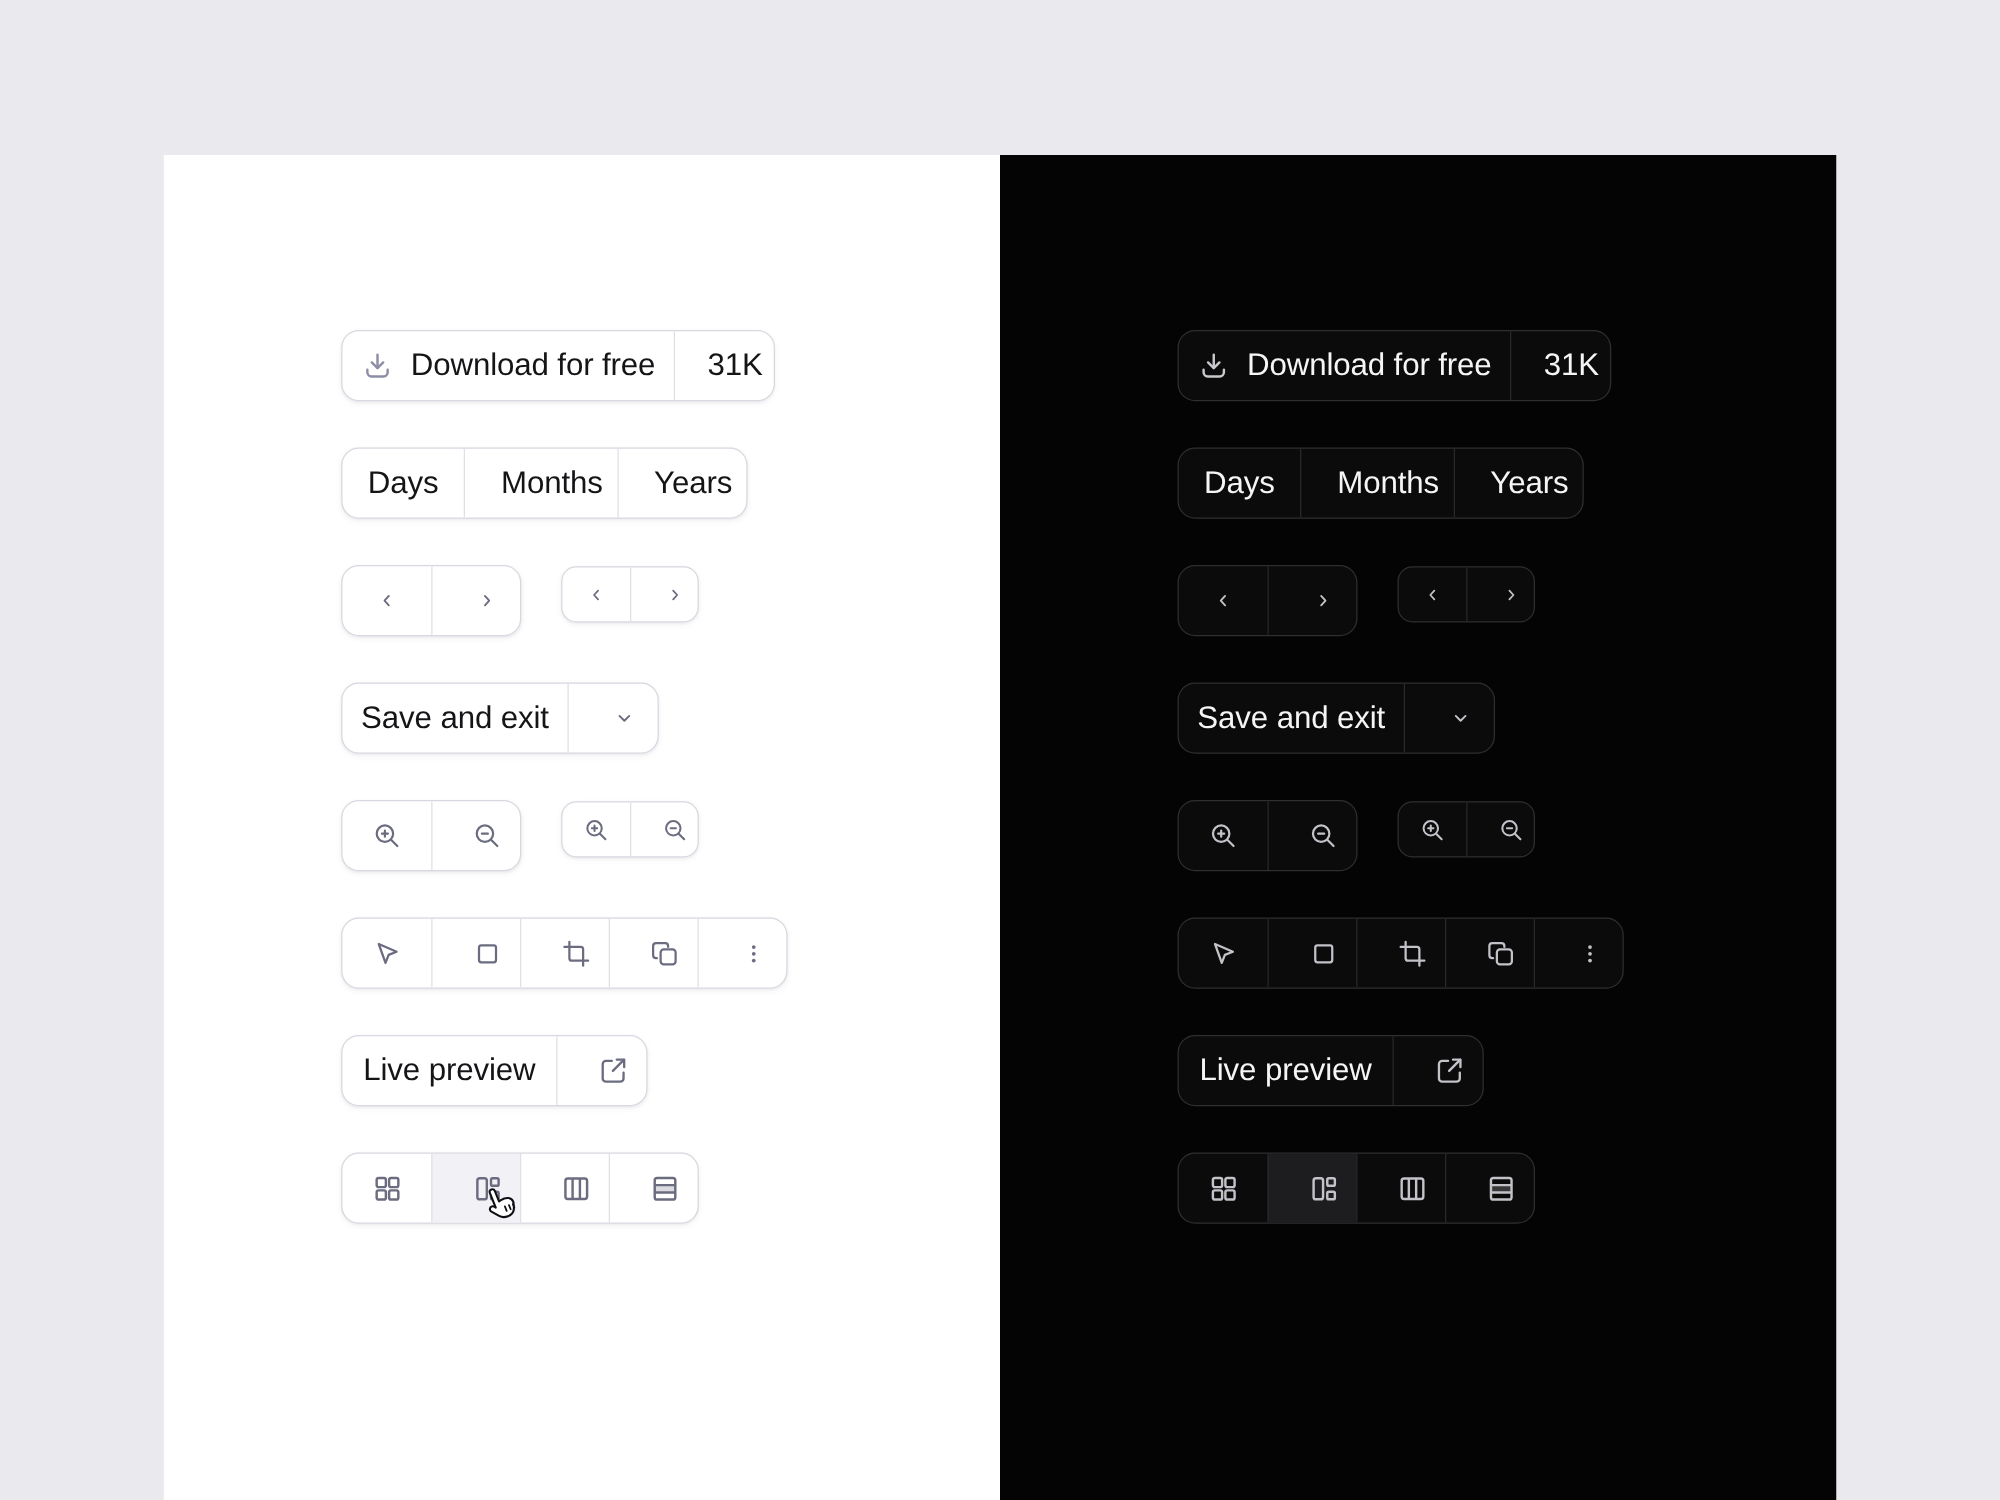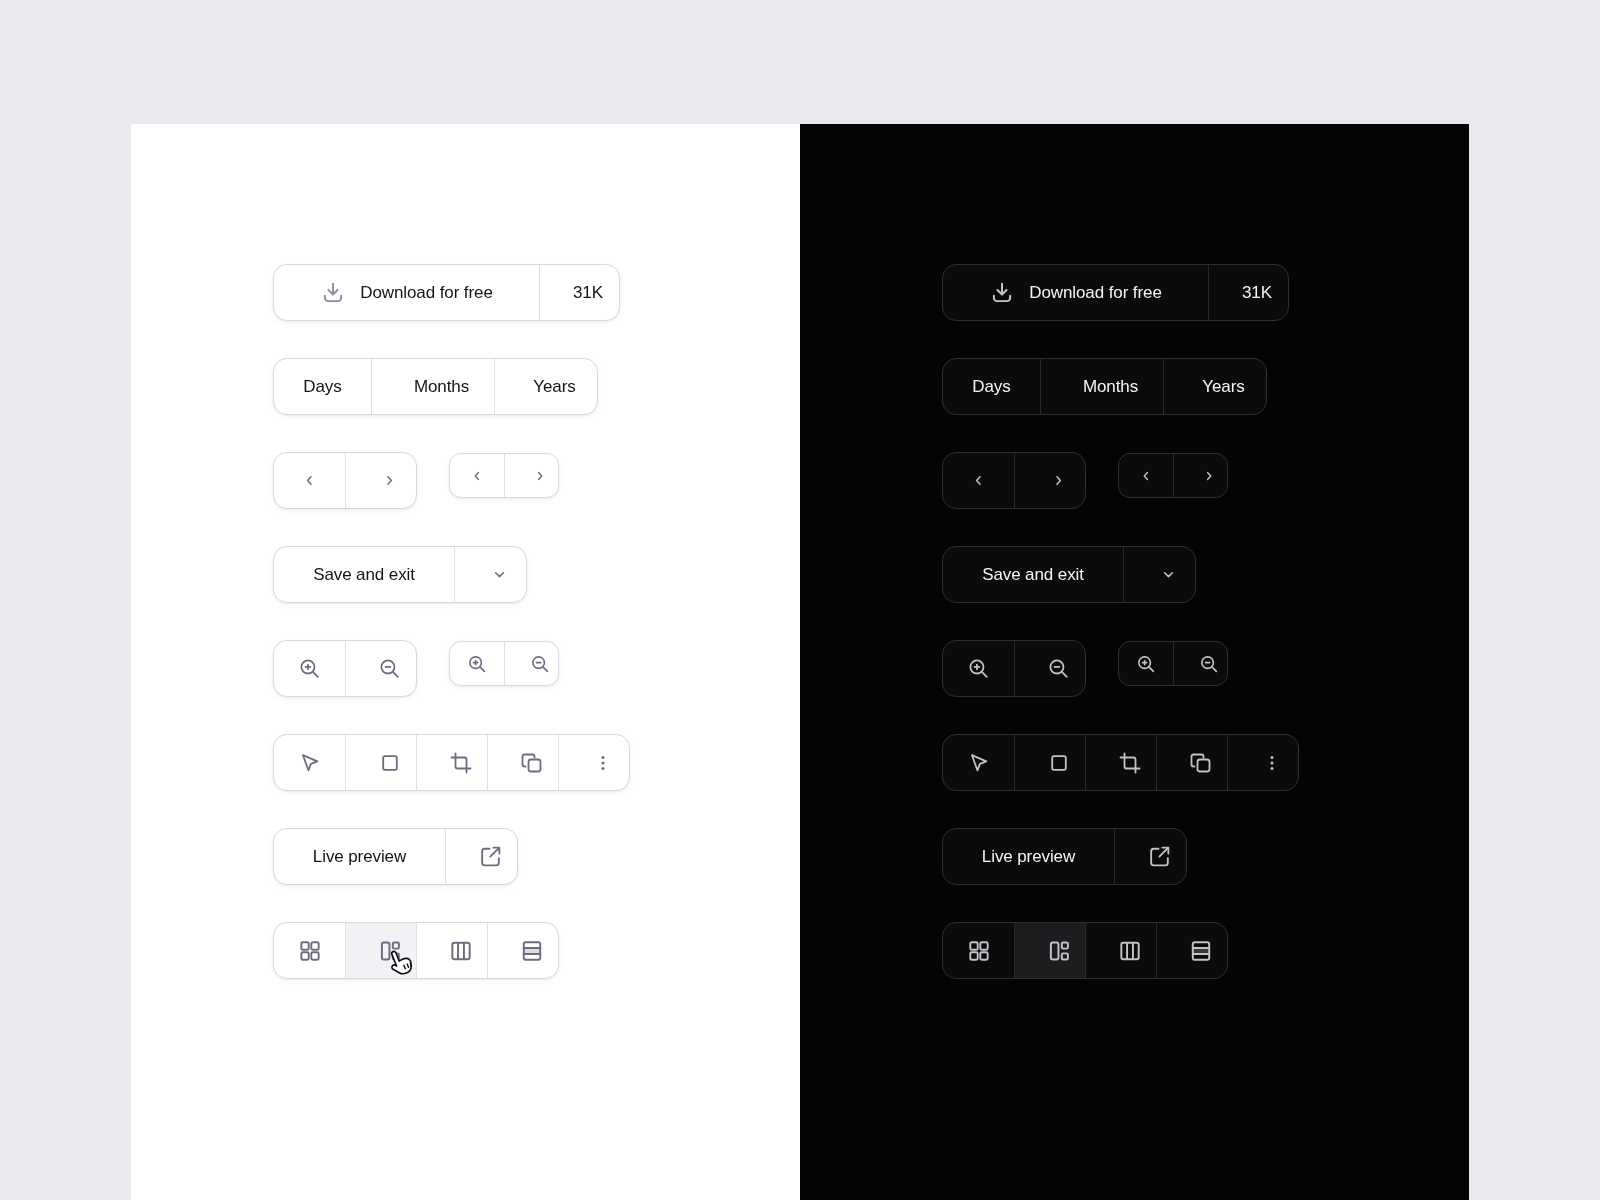--- a/index.html
+++ b/index.html
@@ -29,21 +29,21 @@
     background:var(--seg-bg);
     border:1px solid var(--border);
     border-radius:14px;
     box-shadow:var(--shadow);
     overflow:hidden;
     height:57px;
   }
   .btn-group.small { height:45px; border-radius:12px; }
   .seg {
     display:flex; align-items:center; justify-content:center;
-    gap:14px; color:var(--text); font-size:17px; font-weight:500;
+    gap:14px; color:var(--text); font-size:25px; font-weight:500;
     letter-spacing:-0.1px; cursor:default;
   }
   .seg + .seg { border-left:1px solid var(--divider);padding-left:17px; }
   .seg.active { background:var(--active); }
   .icon { display:flex; align-items:center; justify-content:center; color:var(--icon); }
   .icon.muted { color:var(--icon-muted); }
   svg { display:block; }
   .hand-cursor { position:absolute; left:251px; top:819px; width:38px; height:40px; pointer-events:none; }
   
   .w-dl-main{width:265px} .w-dl-badge{width:80px}

